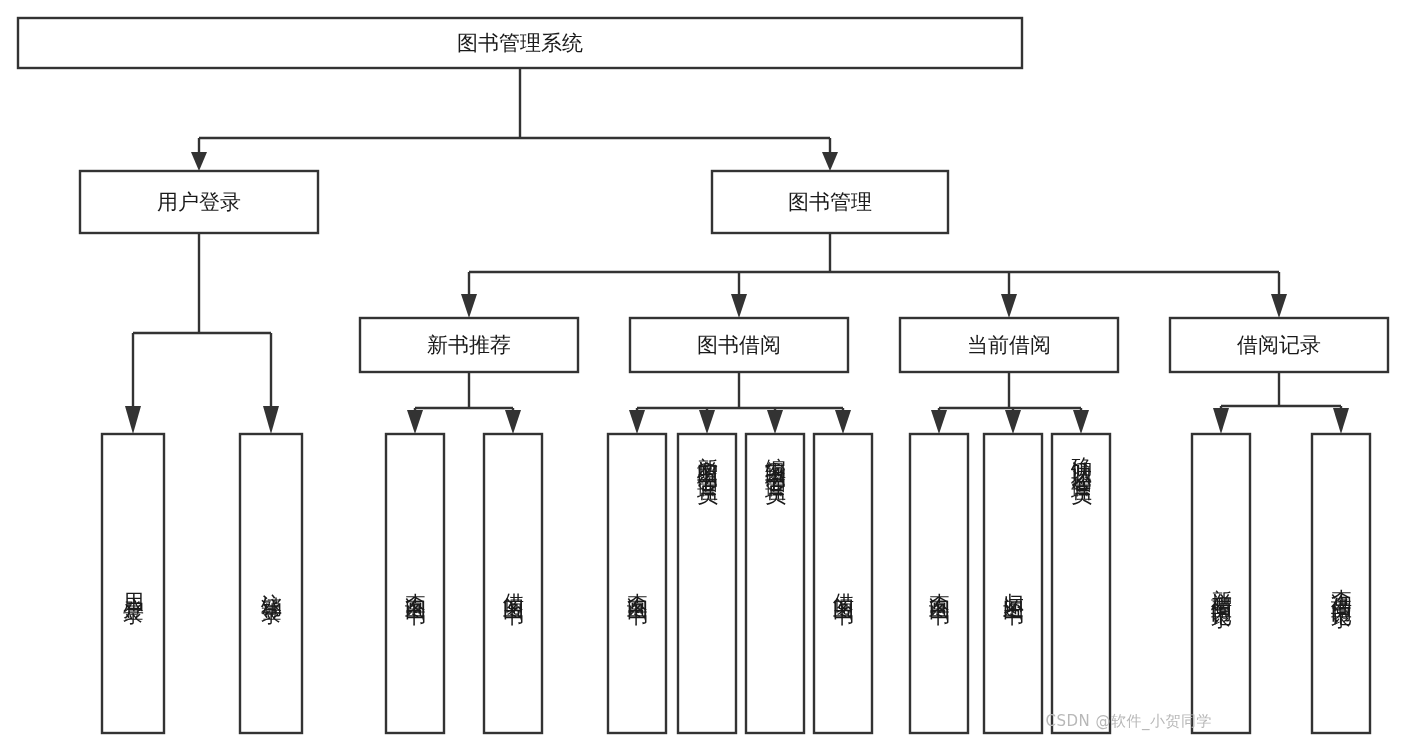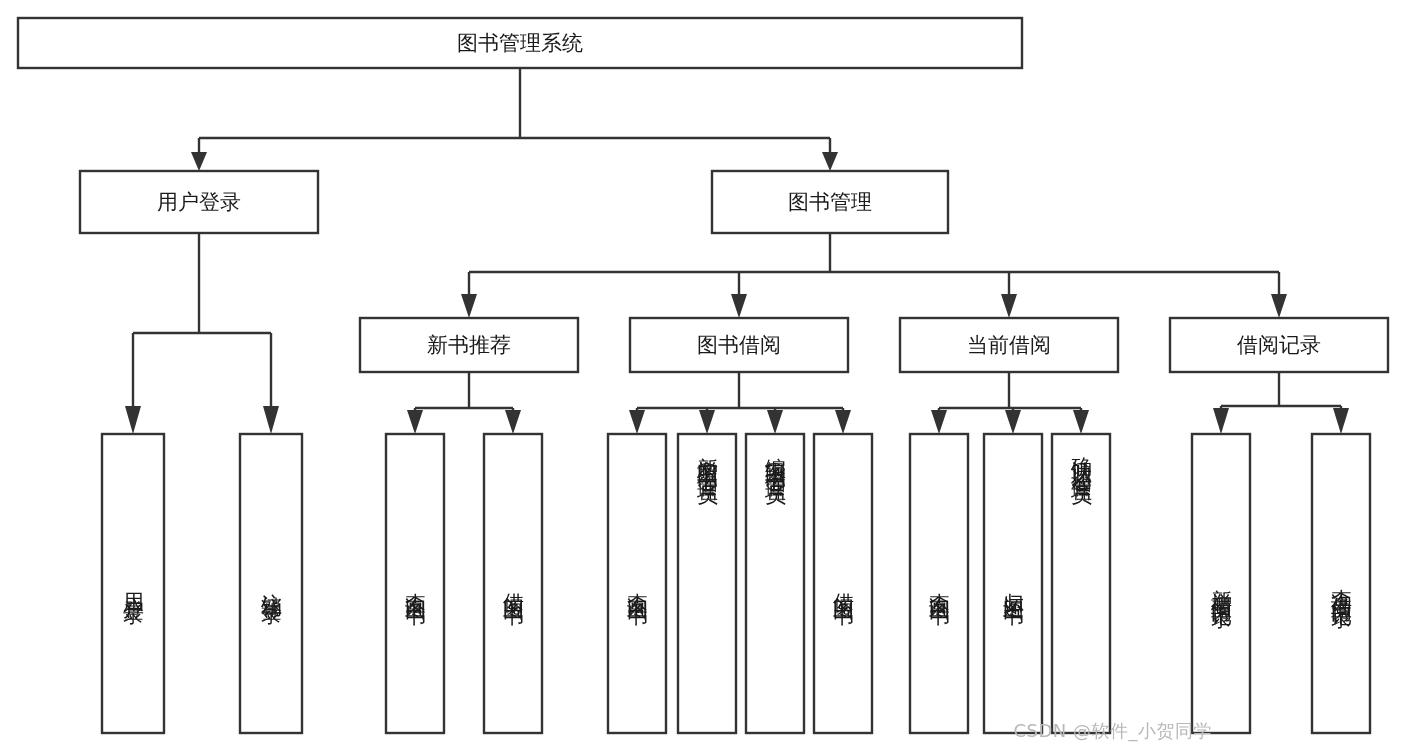--- a/index.html
+++ b/index.html
@@ -58,23 +58,23 @@
     line-height: 1;
     color: #1a1a1a;
     letter-spacing: 4px;
     white-space: nowrap;
     text-align: center;
     pointer-events: none;
   }
   .watermark {
     position: absolute;
     right: 12px;
-    bottom: 4px;
-    font-family: "DejaVu Sans", "Liberation Sans", sans-serif;
-    font-size: 18px;
+    bottom: 16px;
+    font-family: "DejaVu Sans", "Liberation Sans", sans-serif;
+    font-size: 15px;
     color: #b8b8b8;
     white-space: nowrap;
     letter-spacing: 0.5px;
   }
 </style>
 </head>
 <body>
 
 <div id="diagram-root">
 

